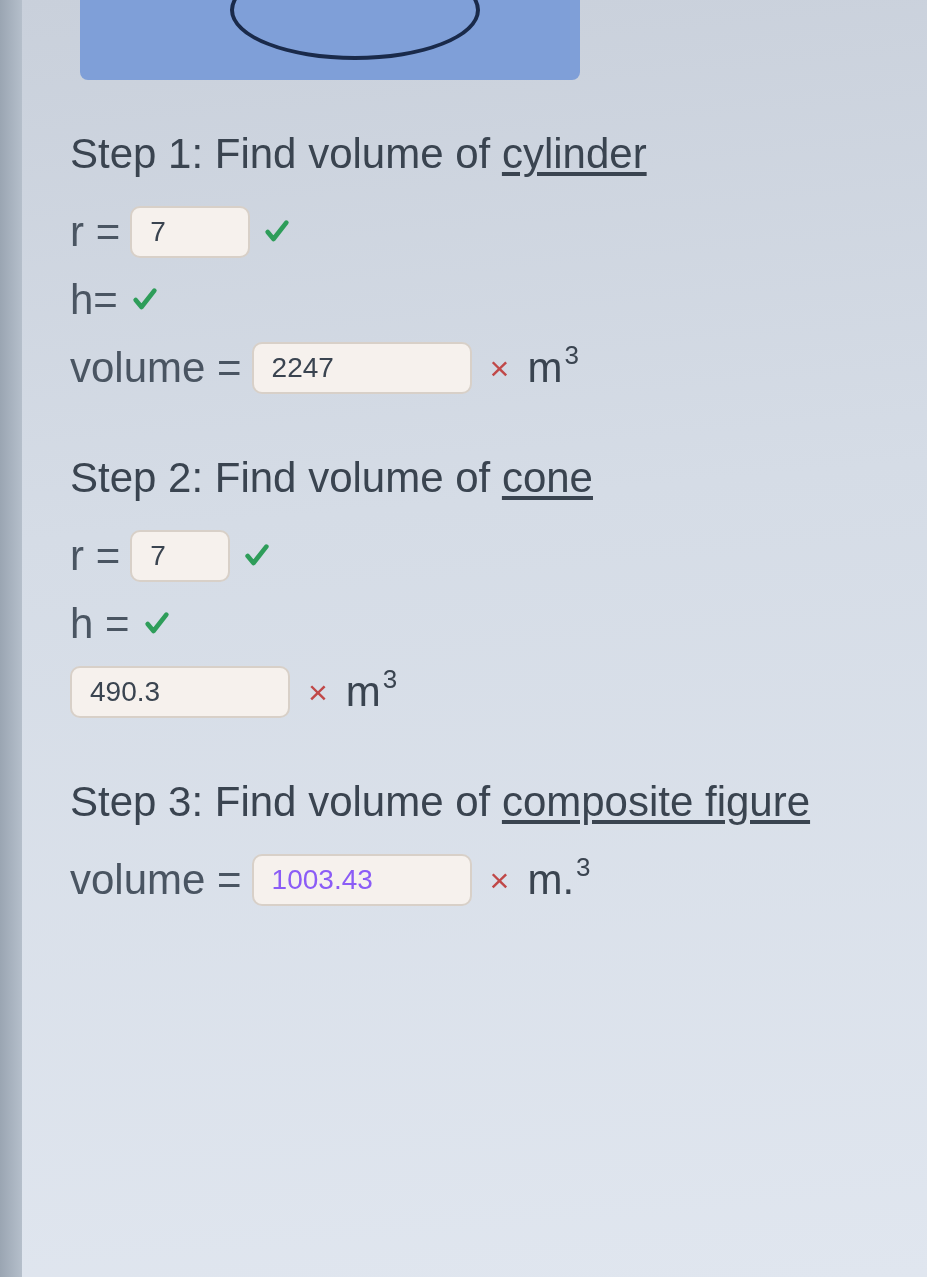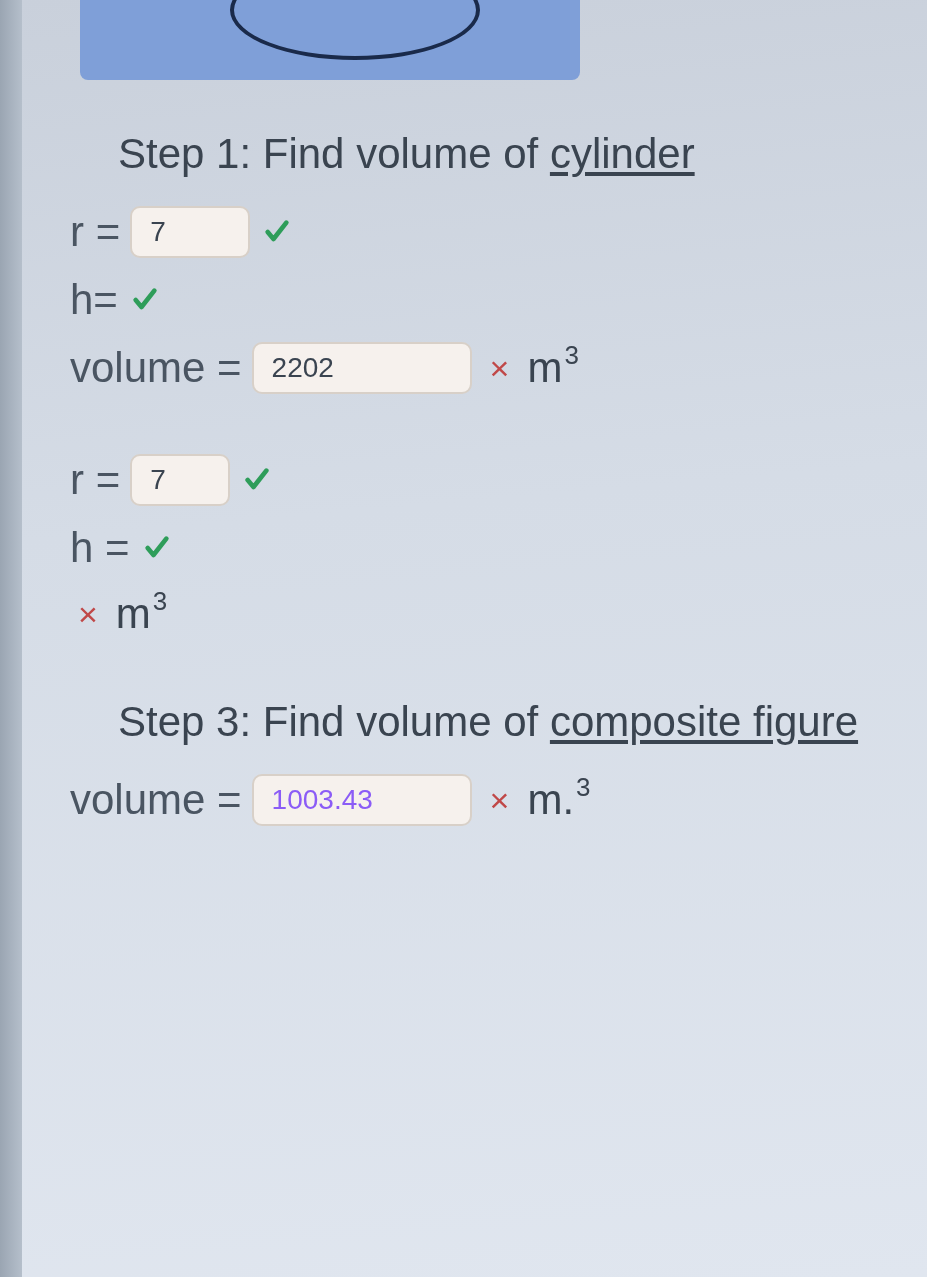--- a/index.html
+++ b/index.html
@@ -25,21 +25,20 @@
     position: absolute; left: 150px; top: -40px; width: 250px; height: 100px;
     border: 4px solid #1a2a4a;
     border-radius: 50%;
   }
   .content { position: absolute; left: 70px; top: 130px; right: 0; }
   .step-title {
     font-size: 42px; font-weight: 400;
     color: #3a4450;
     margin-top: 50px;
     margin-bottom: 28px;
-    margin-left: 48px;
   }
   .step-title.first { margin-top: 0; }
   .uline { text-decoration: underline; text-underline-offset: 4px; }
   .row {
     display: flex; align-items: center;
     font-size: 42px; color: #4a5562;
     margin: 18px 0;
     gap: 10px;
   }
   .row .lbl { white-space: nowrap; }
@@ -100,31 +99,34 @@
       <span class="check">
           <svg viewBox="0 0 24 24">
             <path d="M4 12 l5 6 l11 -14"></path>
           </svg>
         </span>
     </div>
 
     <div class="row">
       <span class="lbl">volume =</span>
       <span class="field wide">
-          <span>2202</span>
+          <span>2247</span>
         </span>
       <span class="xmark">×</span>
       <span class="unit">
           <span>m</span>
           <sup>3</sup>
         </span>
     </div>
   </div>
 
   <div class="step-block">
+    <div class="step-title">
+      <span>Step 2: Find volume of </span><span class="uline">cone</span>
+    </div>
 
     <div class="row">
       <span class="lbl">r =</span>
       <span class="field" style="min-width:100px">
           <span>7</span>
         </span>
       <span class="check">
           <svg viewBox="0 0 24 24">
             <path d="M4 12 l5 6 l11 -14"></path>
           </svg>
@@ -134,20 +136,23 @@
     <div class="row">
       <span class="lbl">h =</span>
       <span class="check">
           <svg viewBox="0 0 24 24">
             <path d="M4 12 l5 6 l11 -14"></path>
           </svg>
         </span>
     </div>
 
     <div class="row">
+      <span class="field wide">
+          <span>490.3</span>
+        </span>
       <span class="xmark">×</span>
       <span class="unit">
           <span>m</span>
           <sup>3</sup>
         </span>
     </div>
   </div>
 
   <div class="step-block">
     <div class="step-title">

